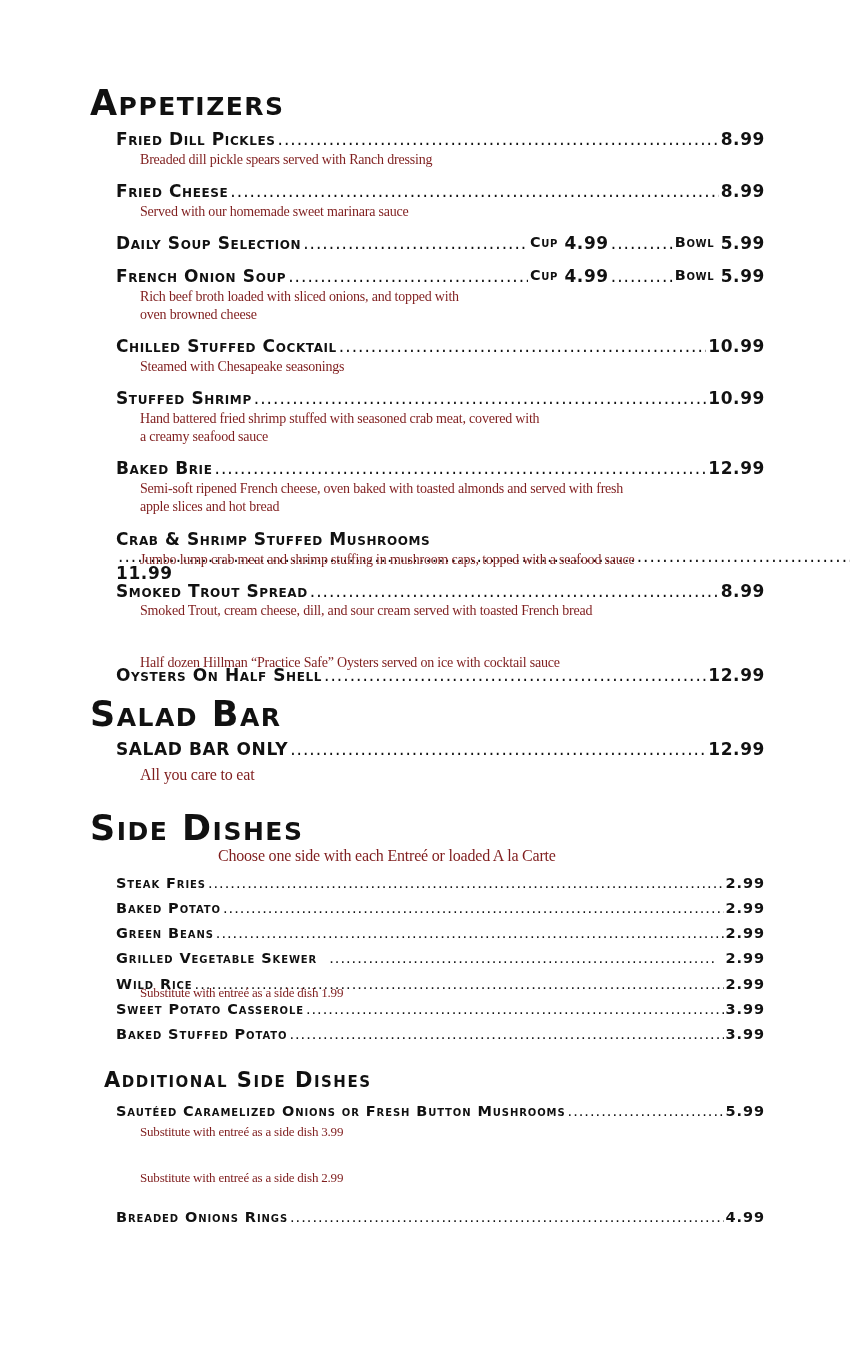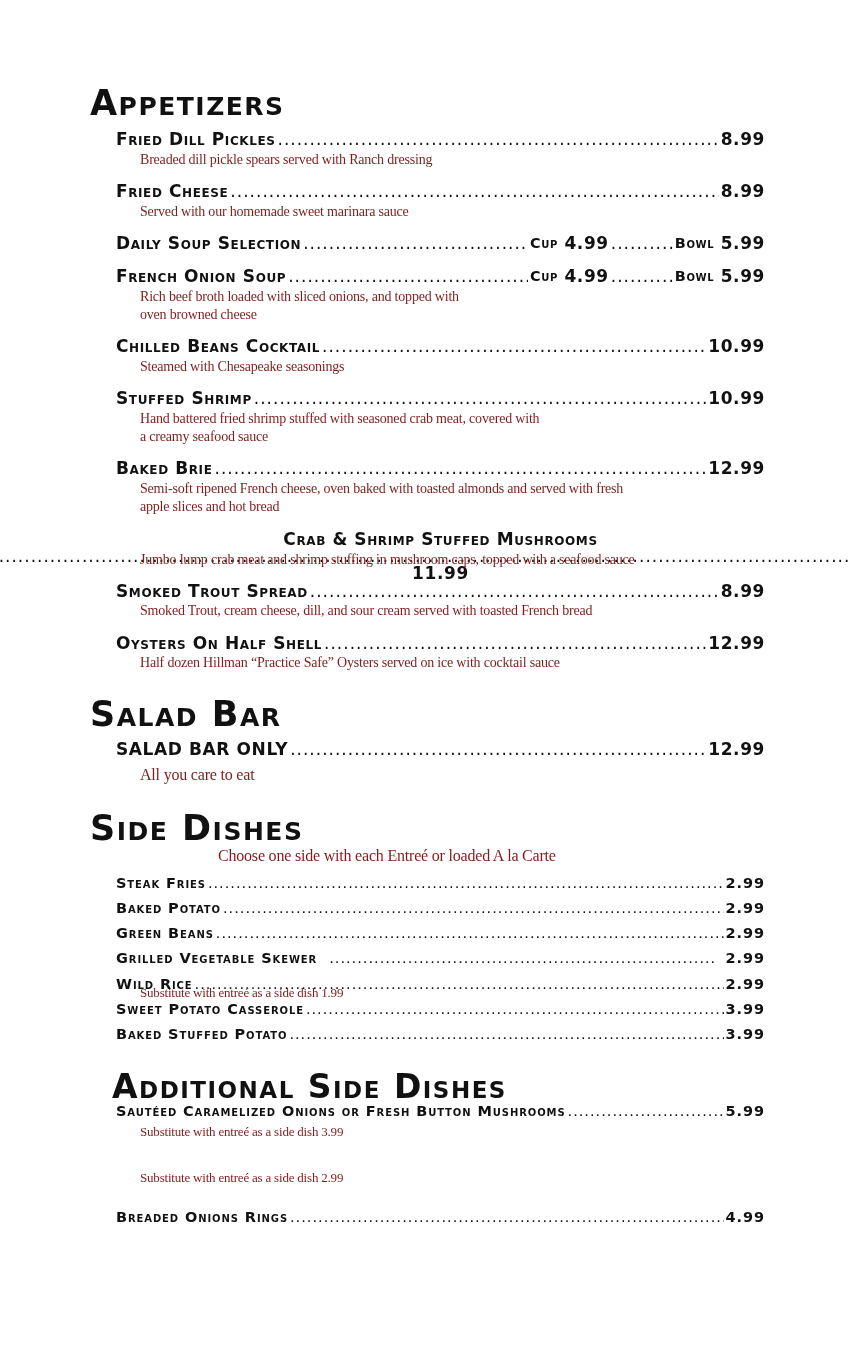--- a/index.html
+++ b/index.html
@@ -3,23 +3,23 @@
 <meta charset="utf-8">
 <style>
   html, body { margin: 0; padding: 0; background: #ffffff; }
   body { width: 850px; height: 1350px; position: relative; overflow: hidden; color: #111; }
   .page { position: absolute; left: 0; top: 0; width: 850px; height: 1000px; }
   .section-title {
     position: absolute; font-family: "DejaVu Sans", sans-serif; font-weight: bold;
     font-variant: small-caps; letter-spacing: 1.5px; color: #111; margin: 0; line-height: 1;
   }
   .h-big { font-size: 35px; }
-  .h-mid { font-size: 33px; margin-left: 8px; }
+  .h-mid { font-size: 21px; }
   .row {
-    position: absolute; left: 116px; width: 649px; display: flex; align-items: center;
+    position: absolute; left: 116px; width: 649px; display: flex; align-items: flex-start;
     font-family: "DejaVu Sans", sans-serif; font-variant: small-caps; font-weight: 600;
     font-size: 17px; letter-spacing: 0.6px; white-space: nowrap; line-height: 1;
   }
   .row.small { font-size: 14.5px; letter-spacing: 0.9px; }
   .row .name { flex: 0 0 auto; }
   .row .dots { flex: 1 1 auto; overflow: hidden; margin: 0 2px; font-weight: normal; letter-spacing: 1px; }
   .row .dots::after { content: "........................................................................................................................................................................................................"; }
   .row .price { flex: 0 0 auto; font-variant: normal; }
   .row .label-sc { flex: 0 0 auto; font-size: 0.85em; }
   .desc {
@@ -53,21 +53,21 @@
   <div class="row" style="top:235px;">
     <span class="name">Daily Soup Selection</span><span class="dots"></span><span class="label-sc">Cup</span>&nbsp;<span class="price">4.99</span><span class="dots" style="flex:0 0 62px;"></span><span class="label-sc">Bowl</span>&nbsp;<span class="price">5.99</span>
   </div>
 
   <div class="row" style="top:268px;">
     <span class="name">French Onion Soup</span><span class="dots"></span><span class="label-sc">Cup</span>&nbsp;<span class="price">4.99</span><span class="dots" style="flex:0 0 62px;"></span><span class="label-sc">Bowl</span>&nbsp;<span class="price">5.99</span>
   </div>
   <p class="desc" style="top:288px;"><span>Rich beef broth loaded with sliced onions, and topped with</span><br><span>oven browned cheese</span></p>
 
   <div class="row" style="top:338px;">
-    <span class="name">Chilled Beans Cocktail</span>
+    <span class="name">Chilled Stuffed Cocktail</span>
       <span class="dots"></span>
       <span class="price">10.99</span>
   </div>
   <p class="desc" style="top:358px;">Steamed with Chesapeake seasonings</p>
 
   <div class="row" style="top:390px;">
     <span class="name">Stuffed Shrimp</span>
       <span class="dots"></span>
       <span class="price">10.99</span>
   </div>
@@ -87,21 +87,21 @@
   </div>
   <p class="desc" style="top:551px;">Jumbo lump crab meat and shrimp stuffing in mushroom caps, topped with a seafood sauce</p>
 
   <div class="row" style="top:583px;">
     <span class="name">Smoked Trout Spread</span>
       <span class="dots"></span>
       <span class="price">8.99</span>
   </div>
   <p class="desc" style="top:602px;">Smoked Trout, cream cheese, dill, and sour cream served with toasted French bread</p>
 
-  <div class="row" style="top:635px;">
+  <div class="row" style="top:667px;">
     <span class="name">Oysters On Half Shell</span>
       <span class="dots"></span>
       <span class="price">12.99</span>
   </div>
   <p class="desc" style="top:654px;">Half dozen Hillman “Practice Safe” Oysters served on ice with cocktail sauce</p>
 
   <h1 class="section-title h-big" style="left:90px; top:697px;">Salad Bar</h1>
 
   <div class="row" style="top:741px; font-variant:normal;">
     <span class="name">SALAD BAR ONLY</span>

